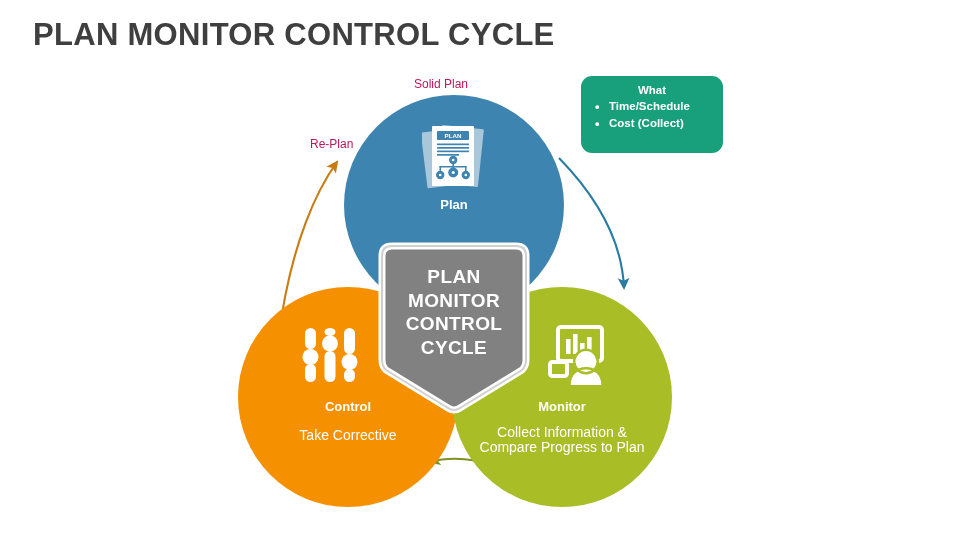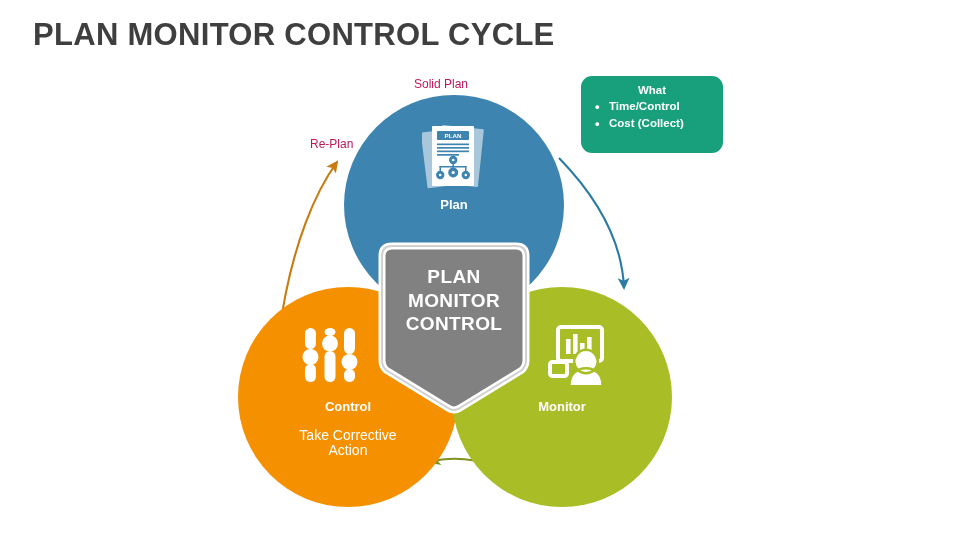--- a/index.html
+++ b/index.html
@@ -259,21 +259,20 @@
         <rect x="45" y="45" width="11" height="13" rx="5.5"></rect>
         <circle cx="50.5" cy="38" r="8"></circle>
       </g>
     </svg>
   </div>
 
   <div class="circle-label" id="label-control">Control</div>
 
   <div class="circle-sub" id="sub-control">
     <div>Take Corrective</div>
-    <div>Action</div>
   </div>
 
   <div class="circle" id="circle-monitor"></div>
 
   <div class="icon-wrap" id="icon-monitor">
     <svg viewBox="0 0 66 66" width="66" height="66">
       <g fill="none" stroke="#ffffff" stroke-width="4">
 
         <rect x="12" y="4" width="44" height="34" rx="3"></rect>
 
@@ -291,38 +290,43 @@
       </g>
       <g fill="none" stroke="#a9bd27" stroke-width="2.4">
         <circle cx="40" cy="38.5" r="11.8"></circle>
         <path d="M23.3,62.6 C23.3,50.6 31.0,45.2 40,45.2 C49,45.2 56.7,50.6 56.7,62.6"></path>
       </g>
     </svg>
   </div>
 
   <div class="circle-label" id="label-monitor">Monitor</div>
 
+  <div class="circle-sub" id="sub-monitor">
+    <div>Collect Information &amp;</div>
+    <div>Compare Progress to Plan</div>
+  </div>
 
   <svg id="center-shield" viewBox="0 0 164 172">
     <path d="M10,14 Q10,4 20,4 L144,4 Q154,4 154,14 L154,118 Q154,124 150,128 L88,166 Q82,170 76,166 L14,128 Q10,124 10,118 Z" fill="#818181" stroke="#ffffff" stroke-width="7"></path>
     <path d="M10,14 Q10,4 20,4 L144,4 Q154,4 154,14 L154,118 Q154,124 150,128 L88,166 Q82,170 76,166 L14,128 Q10,124 10,118 Z" fill="none" stroke="#d0d0d0" stroke-width="2"></path>
   </svg>
 
   <div id="center-text">
     <div>PLAN</div>
     <div>MONITOR</div>
     <div>CONTROL</div>
+    <div>CYCLE</div>
   </div>
 
   <div id="what-box">
     <div id="what-title">What</div>
 
     <div class="what-item">
       <span class="what-bullet">•</span>
-      <span>Time/Control</span>
+      <span>Time/Schedule</span>
     </div>
 
     <div class="what-item">
       <span class="what-bullet">•</span>
       <span>Cost (Collect)</span>
     </div>
   </div>
 
 </div>
 

